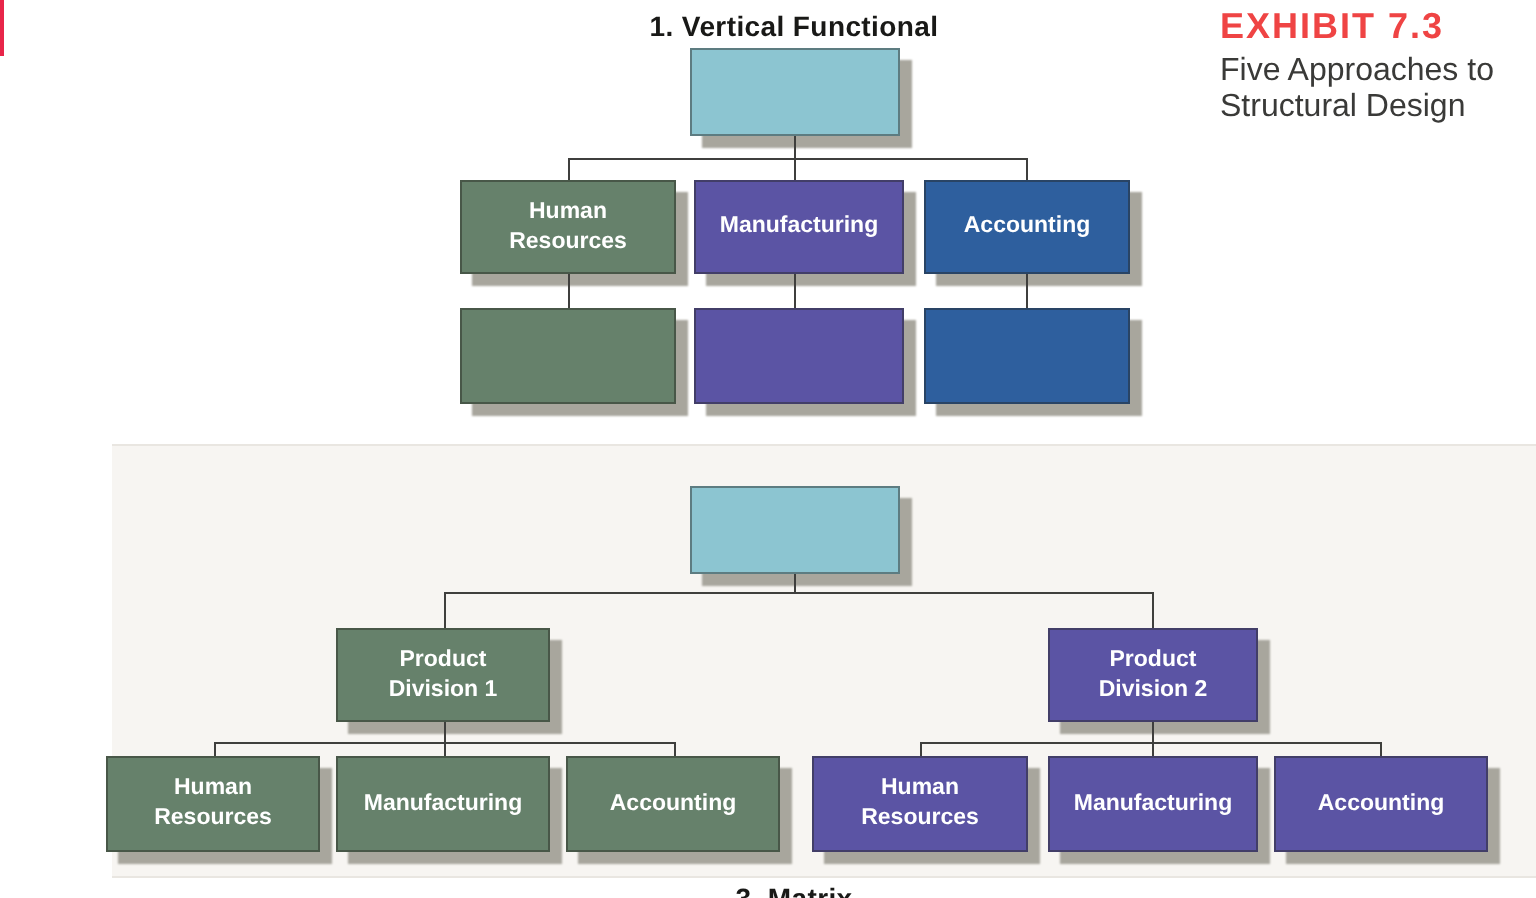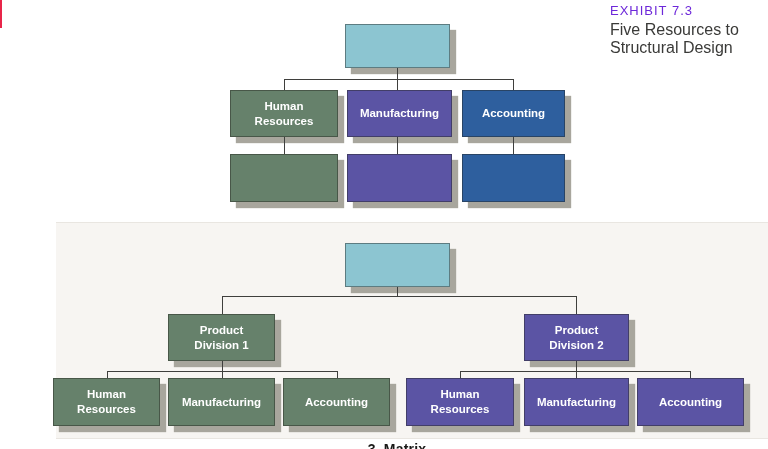--- a/index.html
+++ b/index.html
@@ -6,21 +6,21 @@
   .stage{
     position:relative;width:768px;height:449px;overflow:hidden;
     background:#ffffff;font-family:"Liberation Sans",sans-serif;
   }
   .band{
     position:absolute;left:56px;top:222px;width:712px;height:215px;
     background:#f7f5f2;border-top:1px solid #e9e6e1;border-bottom:1px solid #e9e6e1;
   }
   .red-edge{position:absolute;left:0;top:0;width:2px;height:28px;background:#e82549;}
   .exhibit{position:absolute;left:610px;top:3px;width:158px;}
-  .exhibit-tag{color:#6d28d9;font-weight:normal;font-size:13px;letter-spacing:1px;}
+  .exhibit-tag{color:#ef4444;font-weight:bold;font-size:18px;letter-spacing:1px;}
   .exhibit-caption{margin-top:3px;color:#3a3a38;font-size:16px;line-height:1.1;white-space:pre-line;}
   .sec-title{
     position:absolute;width:320px;text-align:center;color:#191917;
     font-weight:bold;font-size:14px;letter-spacing:0.2px;
   }
   .box{
     position:absolute;display:flex;align-items:center;justify-content:center;
     border:1px solid rgba(35,35,30,0.45);box-shadow:6px 6px 1px #a8a69d;
     color:#ffffff;font-weight:bold;font-size:11.5px;line-height:1.3;
     text-align:center;white-space:pre-line;box-sizing:border-box;
@@ -36,24 +36,25 @@
 <body>
 
 <div class="stage">
 
   <div class="red-edge"></div>
 
   <div class="band"></div>
 
   <div class="exhibit">
     <div class="exhibit-tag">EXHIBIT 7.3</div>
-    <div class="exhibit-caption">Five Resources to
+    <div class="exhibit-caption">Five Approaches to
 Structural Design</div>
   </div>
 
+  <div class="sec-title" style="left:237px;top:5px;">1. Vertical Functional</div>
 
   <div class="box cyan" style="left:345px;top:24px;width:105px;height:44px;"></div>
 
   <div class="vline" style="left:397px;top:68px;height:22px;"></div>
   <div class="hline" style="left:284px;top:79px;width:230px;"></div>
   <div class="vline" style="left:284px;top:79px;height:11px;"></div>
   <div class="vline" style="left:513px;top:79px;height:11px;"></div>
 
   <div class="box green" style="left:230px;top:90px;width:108px;height:47px;">Human
 Resources</div>

